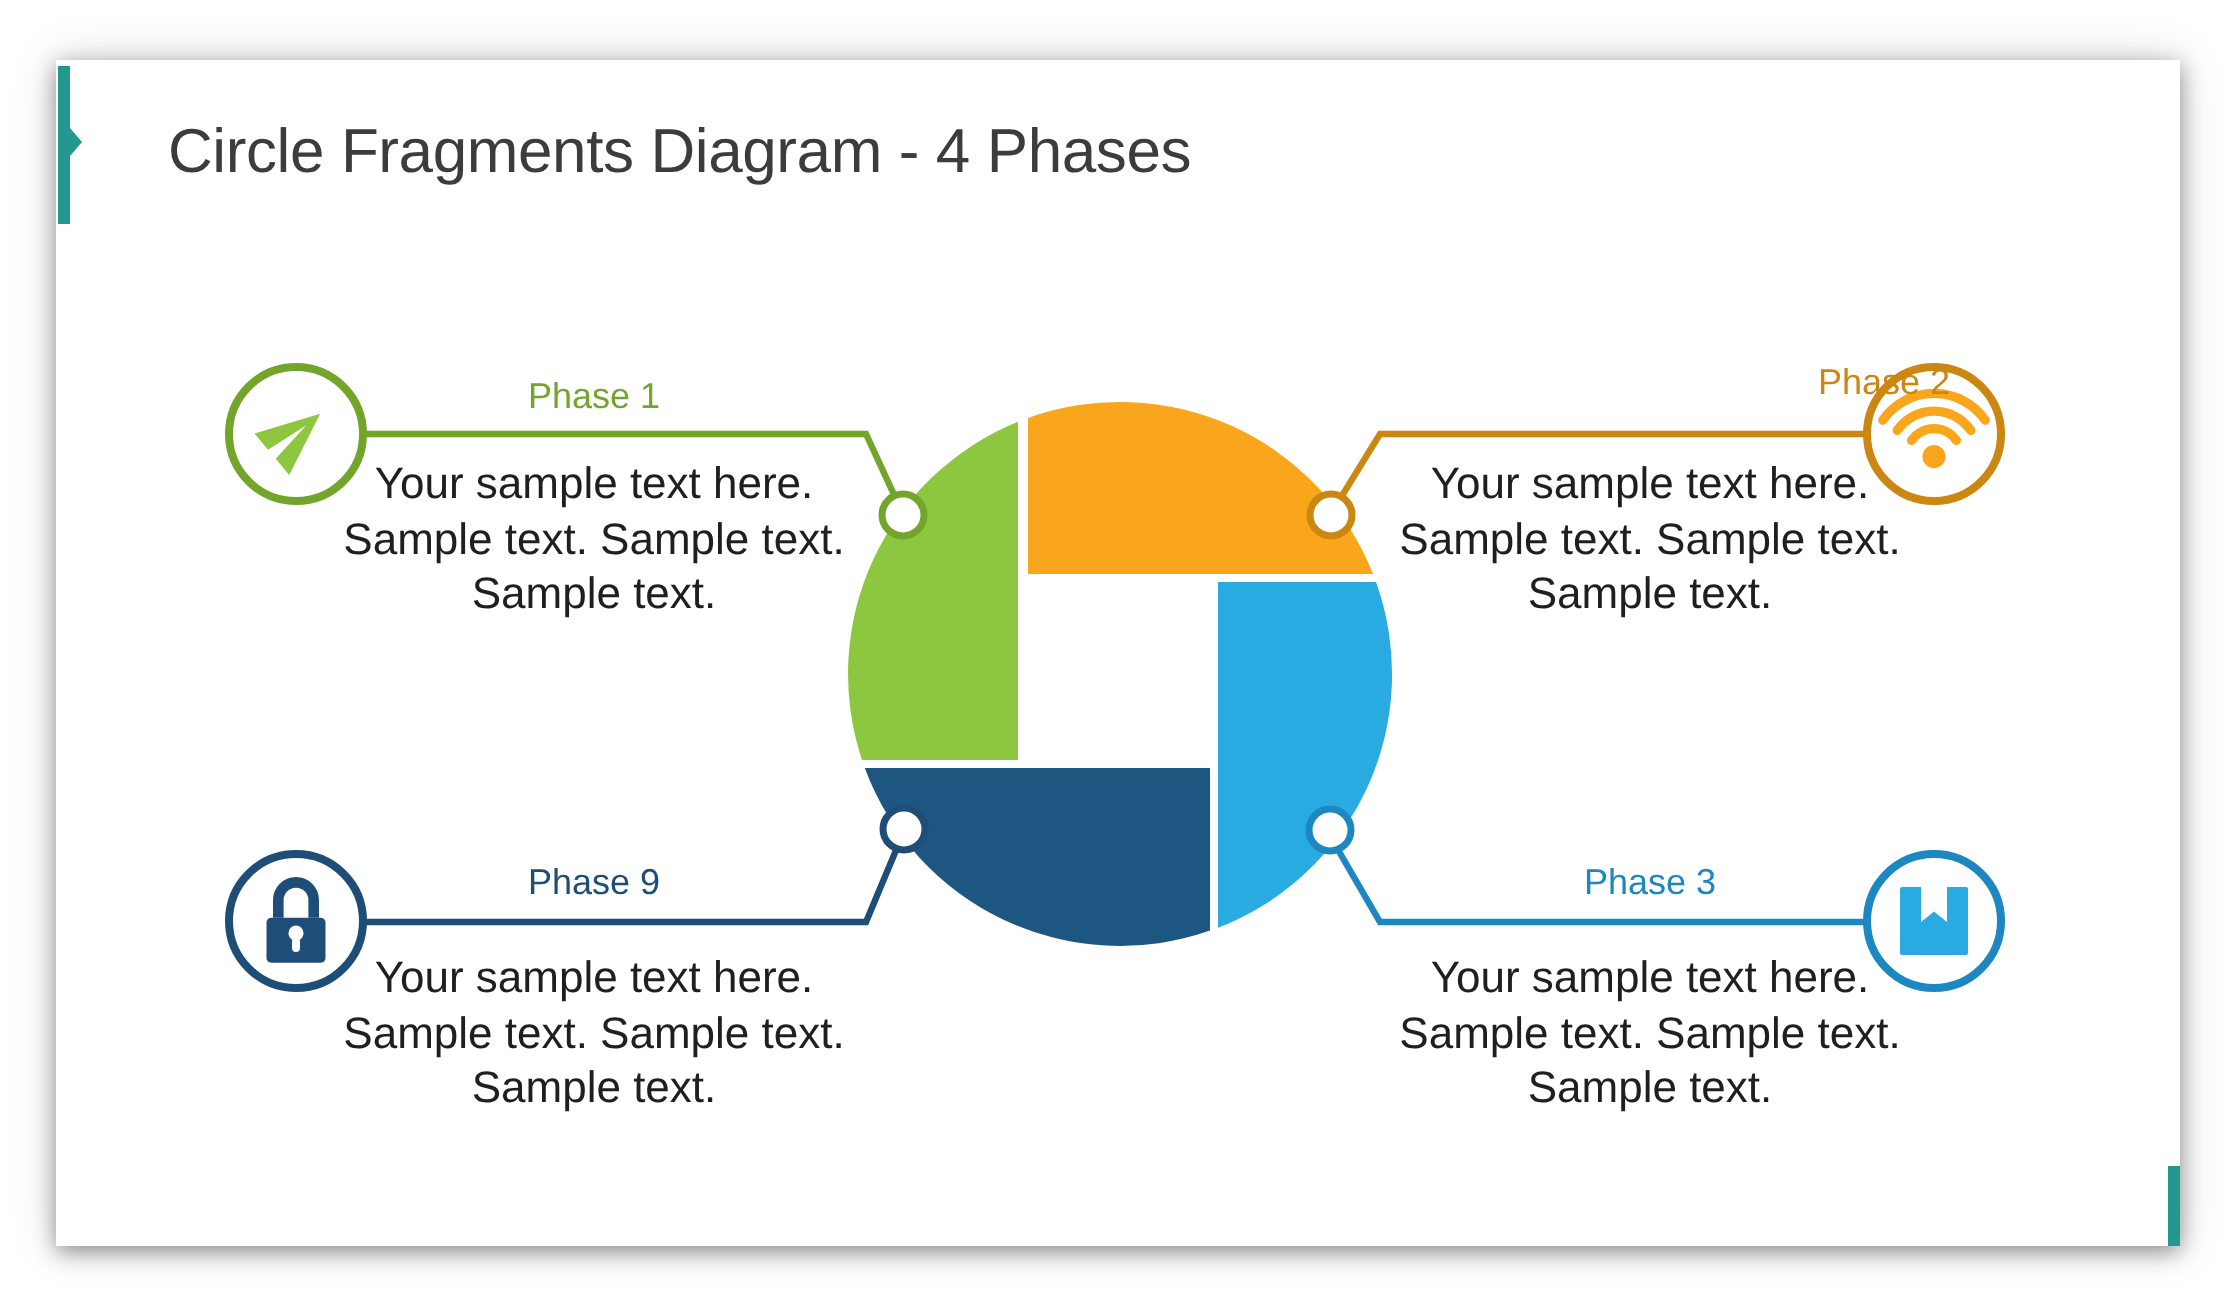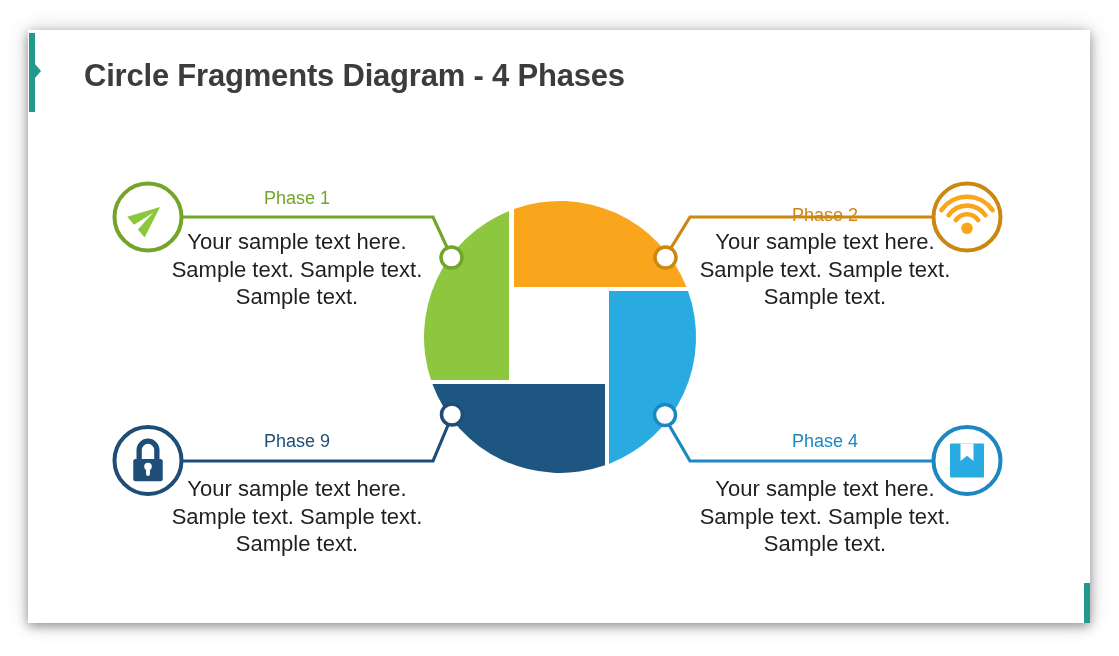--- a/index.html
+++ b/index.html
@@ -22,37 +22,37 @@
     position:absolute;left:35px;top:64px;width:0;height:0;
     border-top:7px solid transparent;border-bottom:7px solid transparent;
     border-left:6px solid var(--teal);z-index:3;
   }
   .accent-bar-bottom-right{
     position:absolute;left:1084px;top:583px;width:6px;height:40px;
     background:var(--teal);z-index:3;
   }
   .slide-title{
     position:absolute;left:84px;top:57px;width:760px;
-    font-size:31px;line-height:38px;font-weight:700;
+    font-size:31px;line-height:38px;font-weight:400;
     letter-spacing:-0.2px;color:var(--title_text);z-index:3;
   }
   .diagram-svg{
     position:absolute;left:0;top:0;width:1119px;height:656px;z-index:2;
   }
   .phase-label{
     position:absolute;width:300px;text-align:center;
     font-size:18px;line-height:22px;font-weight:400;z-index:3;
   }
   .phase-text{
     position:absolute;width:300px;text-align:center;
     font-size:22px;line-height:27.5px;font-weight:400;
     color:var(--body_text);z-index:3;
   }
   .pos-p1-label{left:147px;top:187px;color:var(--green_dark);}
-  .pos-p2-label{left:675px;top:204px;color:var(--orange_dark);}
+  .pos-p2-label{left:675px;top:180px;color:var(--orange_dark);text-align:right;}
   .pos-p3-label{left:675px;top:430px;color:var(--blue_dark);}
   .pos-p4-label{left:147px;top:430px;color:var(--navy_dark);}
   .pos-p1-text{left:147px;top:228px;}
   .pos-p2-text{left:675px;top:228px;}
   .pos-p3-text{left:675px;top:475px;}
   .pos-p4-text{left:147px;top:475px;}
 </style>
 </head>
 <body>
 
@@ -112,21 +112,21 @@
       <path d="M -7.5 -0.5 L -7.5 -8 A 7.5 7.5 0 0 1 7.5 -8 L 7.5 -0.5" style="fill:none;stroke:var(--navy_dark);stroke-width:4.5"></path>
       <rect x="-12.5" y="-0.5" width="25" height="19" rx="2" style="fill:var(--navy_dark)"></rect>
       <circle cx="0" cy="6" r="3.2" style="fill:#ffffff"></circle>
       <rect x="-1.7" y="7.5" width="3.4" height="6.5" rx="1.7" style="fill:#ffffff"></rect>
     </g>
   </g>
 </svg>
 
 <div class="phase-label pos-p1-label">Phase 1</div>
 <div class="phase-label pos-p2-label">Phase 2</div>
-<div class="phase-label pos-p3-label">Phase 4</div>
+<div class="phase-label pos-p3-label">Phase 3</div>
 <div class="phase-label pos-p4-label">Phase 9</div>
 
 <div class="phase-text pos-p1-text">
   <div>Your sample text here.</div>
   <div>Sample text. Sample text.</div>
   <div>Sample text.</div>
 </div>
 <div class="phase-text pos-p2-text">
   <div>Your sample text here.</div>
   <div>Sample text. Sample text.</div>

